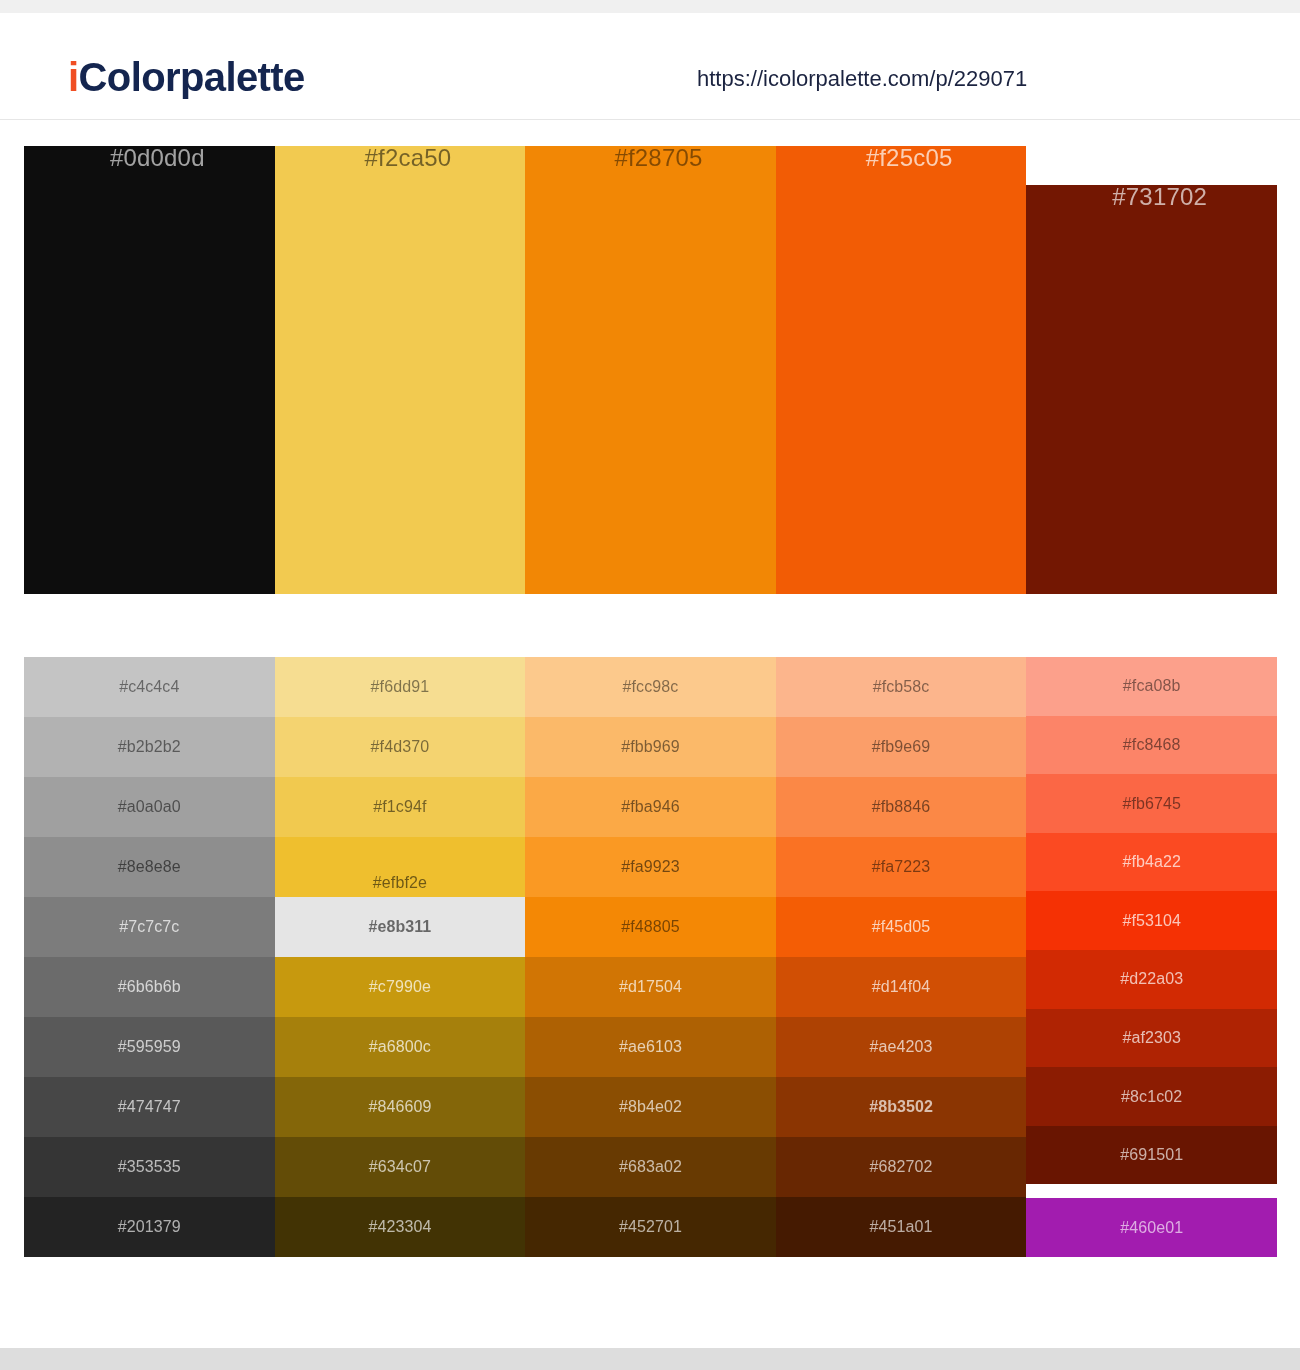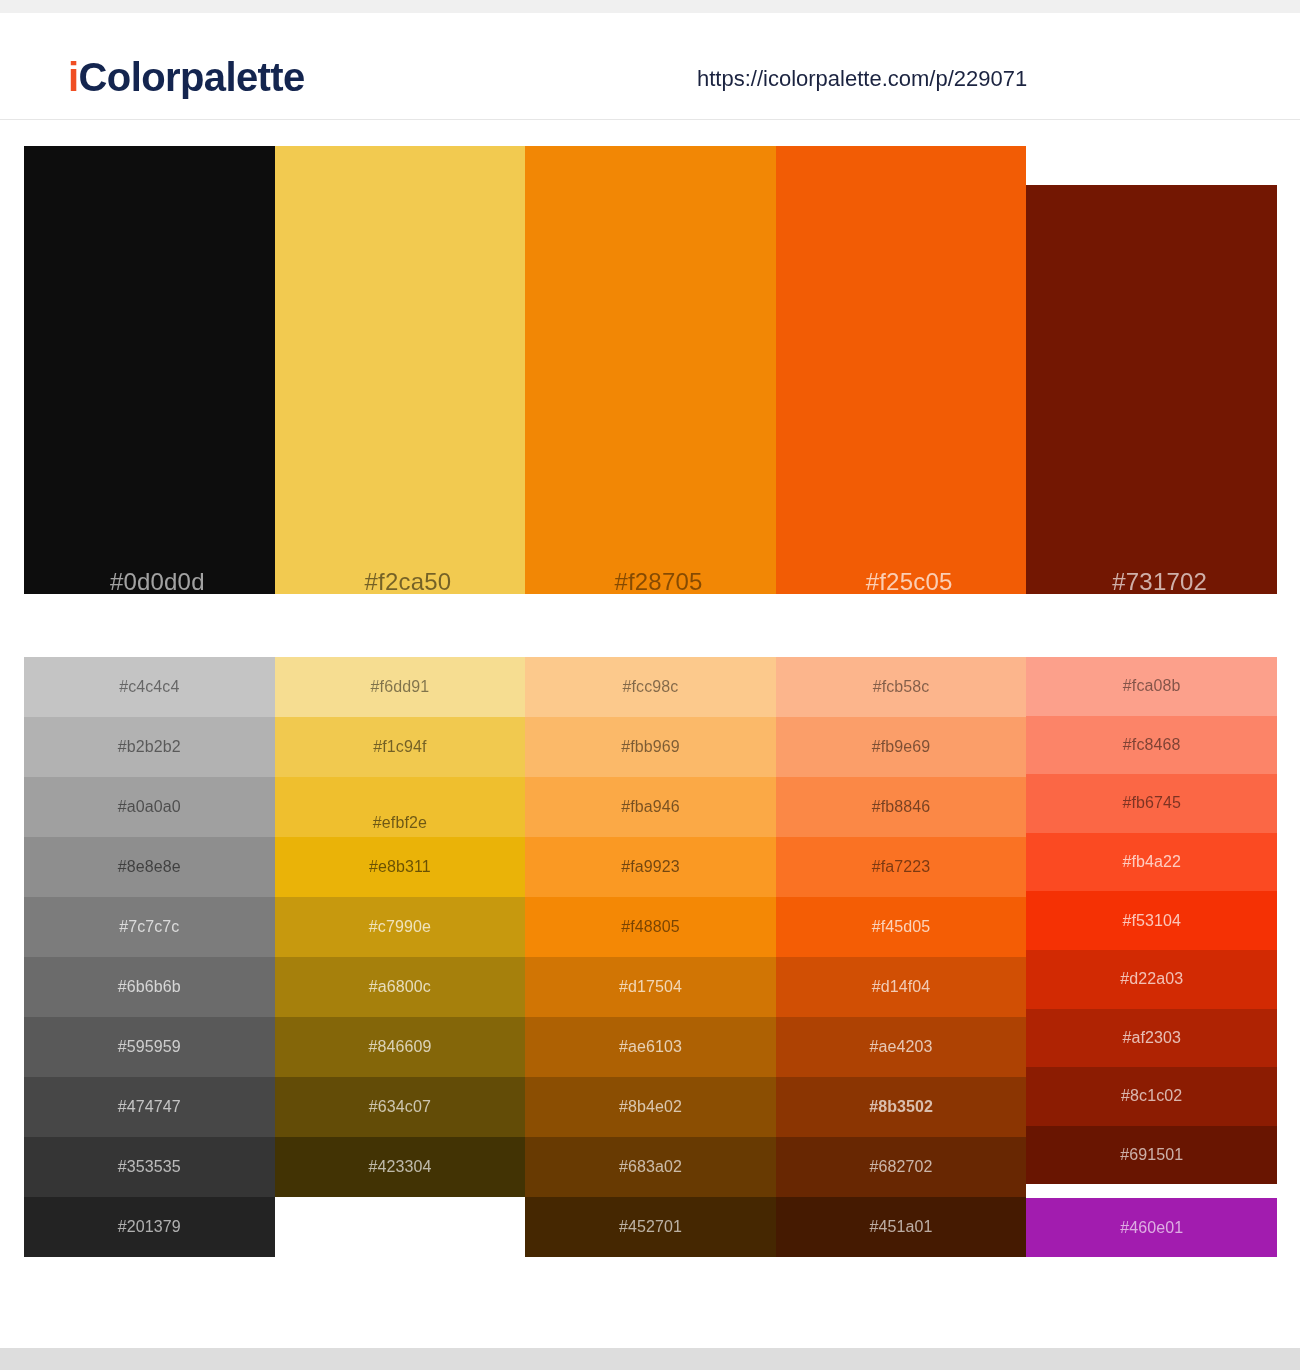--- a/index.html
+++ b/index.html
@@ -61,21 +61,21 @@
     left: 24px;
     top: 146px;
     width: 1253px;
     height: 448px;
     display: flex;
   }
   .main-swatch {
     flex: 1 1 0;
     position: relative;
     display: flex;
-    align-items: flex-end;
+    align-items: flex-start;
     justify-content: center;
     padding-left: 16px;
   }
   .main-swatch .hex {
     font-size: 24px;
     line-height: 1;
     letter-spacing: 0.2px;
     white-space: nowrap;
     user-select: none;
   }
@@ -86,20 +86,21 @@
     left: 24px;
     top: 657px;
     width: 1253px;
     height: 600px;
     display: flex;
   }
   .shade-col {
     flex: 1 1 0;
     display: flex;
     flex-direction: column;
+    justify-content: flex-end;
   }
   .shade-cell {
     height: 60px;
     display: flex;
     align-items: center;
     justify-content: center;
   }
   .shade-cell .hex {
     font-size: 16px;
     line-height: 1;
@@ -178,27 +179,30 @@
         <span class="hex" style="color: rgba(255, 255, 255, 0.66);">#353535</span>
       </div>
       <div class="shade-cell" style="background: rgb(35, 35, 35);">
         <span class="hex" style="color: rgba(255, 255, 255, 0.64);">#201379</span>
       </div>
     </div>
     <div class="shade-col">
       <div class="shade-cell" style="background: rgb(246, 221, 145);">
         <span class="hex" style="color: rgba(0, 0, 0, 0.48);">#f6dd91</span>
       </div>
+      <div class="shade-cell" style="background: rgb(244, 211, 112);">
+        <span class="hex" style="color: rgba(0, 0, 0, 0.5);">#f4d370</span>
+      </div>
       <div class="shade-cell" style="background: rgb(241, 201, 79);">
         <span class="hex" style="color: rgba(0, 0, 0, 0.52);">#f1c94f</span>
       </div>
       <div class="shade-cell" style="background: rgb(239, 191, 46);">
         <span class="hex" style="color: rgba(0, 0, 0, 0.54); margin-top: 31px;">#efbf2e</span>
       </div>
-      <div class="shade-cell" style="background: #eab308;">
+      <div class="shade-cell" style="background: #e5e5e5; font-weight: bold;">
         <span class="hex" style="color: rgba(0, 0, 0, 0.55);">#e8b311</span>
       </div>
       <div class="shade-cell" style="background: rgb(199, 153, 14);">
         <span class="hex" style="color: rgba(255, 255, 255, 0.72);">#c7990e</span>
       </div>
       <div class="shade-cell" style="background: rgb(166, 128, 12);">
         <span class="hex" style="color: rgba(255, 255, 255, 0.72);">#a6800c</span>
       </div>
       <div class="shade-cell" style="background: rgb(132, 102, 9);">
         <span class="hex" style="color: rgba(255, 255, 255, 0.7);">#846609</span>

